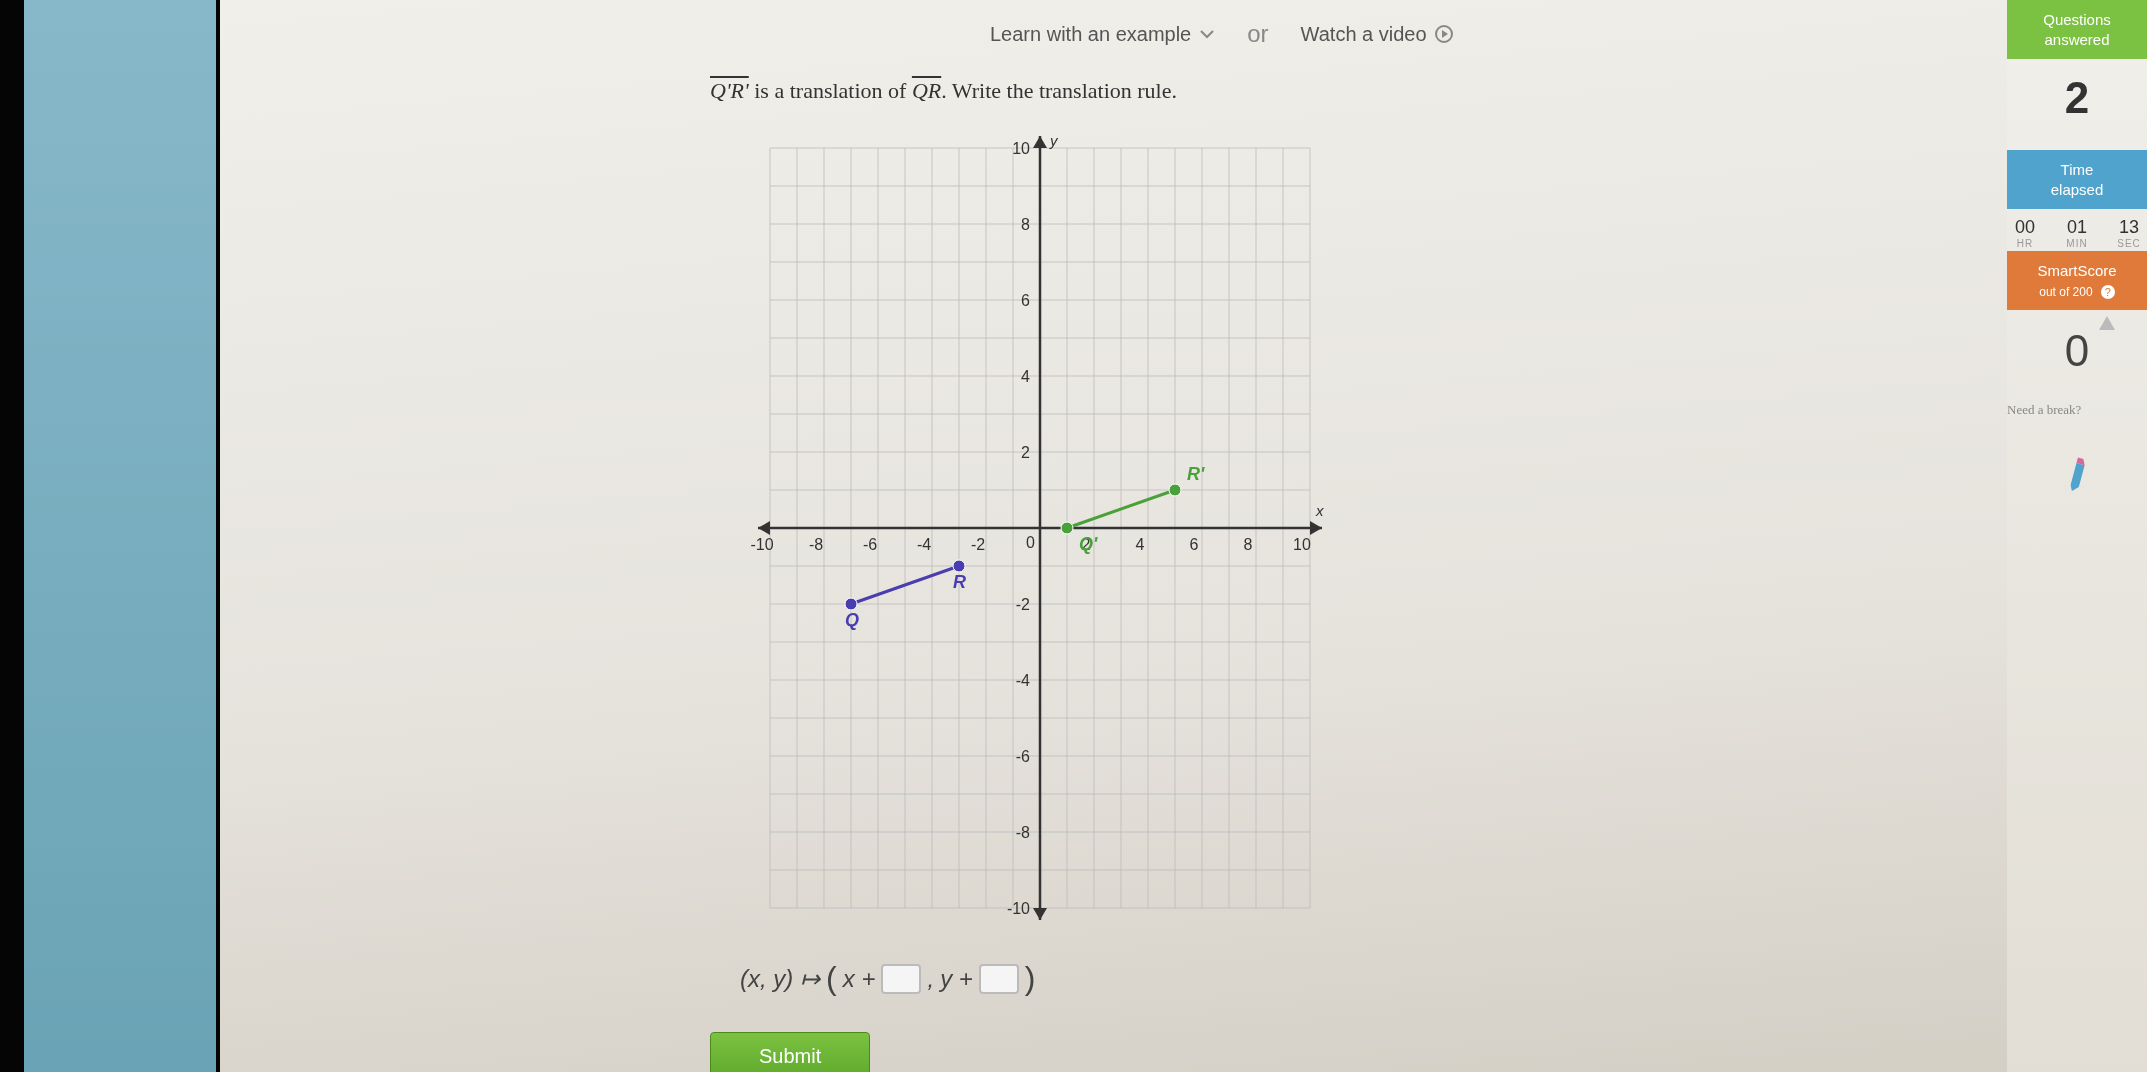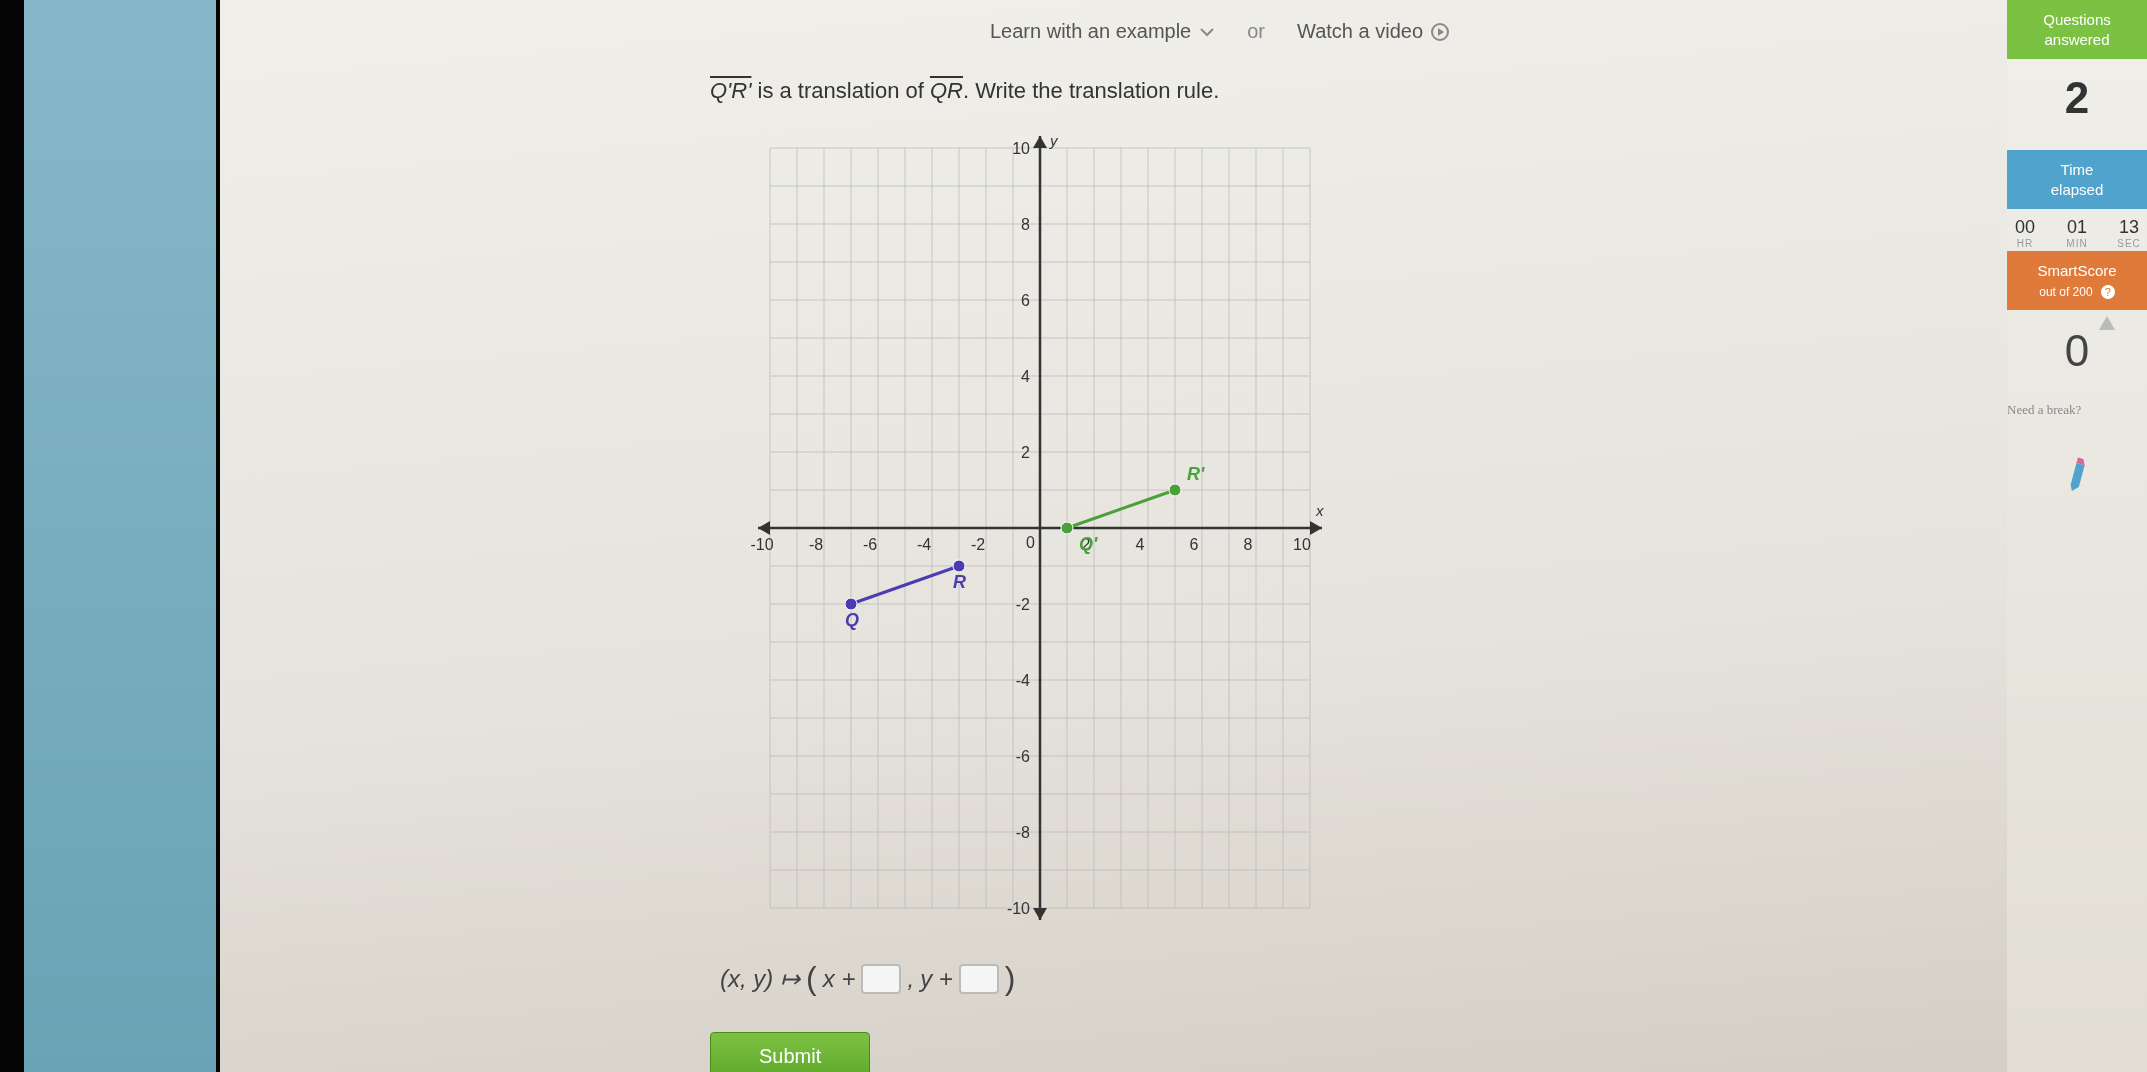--- a/index.html
+++ b/index.html
@@ -27,43 +27,43 @@
     display: flex;
     align-items: center;
     gap: 32px;
     position: absolute;
     top: 20px;
     left: 770px;
     color: #555;
     font-size: 20px;
   }
   .top-links .link { color: #555; cursor: pointer; display: flex; align-items: center; gap: 8px; }
-  .top-links .or { color: #888; font-size: 20px; }
+  .top-links .or { color: #888; font-size: 24px; }
   .chev-down-icon { width: 16px; height: 16px; }
   .play-circle-icon { width: 18px; height: 18px; border: 2px solid #888; border-radius: 50%; display:inline-flex;align-items:center;justify-content:center;}
   .play-circle-icon::after{content:"";border-left:6px solid #888;border-top:4px solid transparent;border-bottom:4px solid transparent;margin-left:2px;}
   .question {
     position: absolute;
     top: 78px;
     left: 490px;
     font-size: 22px;
     color: #333;
-    font-family: Liberation Sans, sans-serif;
+    font-family: Liberation Serif, serif;
   }
   .overline { text-decoration: overline; font-style: italic; }
   .graph-wrap {
     position: absolute;
     top: 118px;
     left: 520px;
   }
   svg.graph { display: block; }
   .answer-row {
     position: absolute;
     top: 960px;
-    left: 500px;
+    left: 520px;
     font-size: 24px;
     color: #444;
     font-style: italic;
     display: flex;
     align-items: center;
     gap: 6px;
   }
   .answer-row .paren { font-size: 32px; font-style: normal; }
   .answer-input {
     width: 40px; height: 30px;

